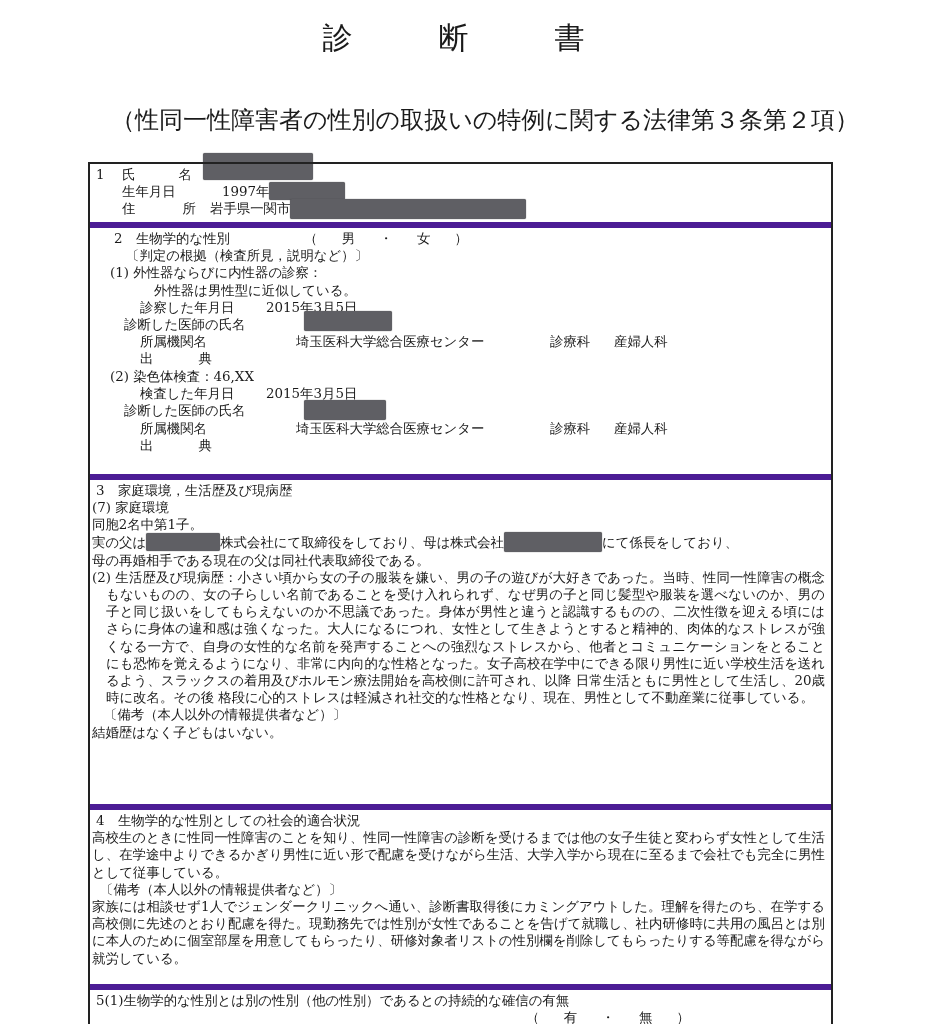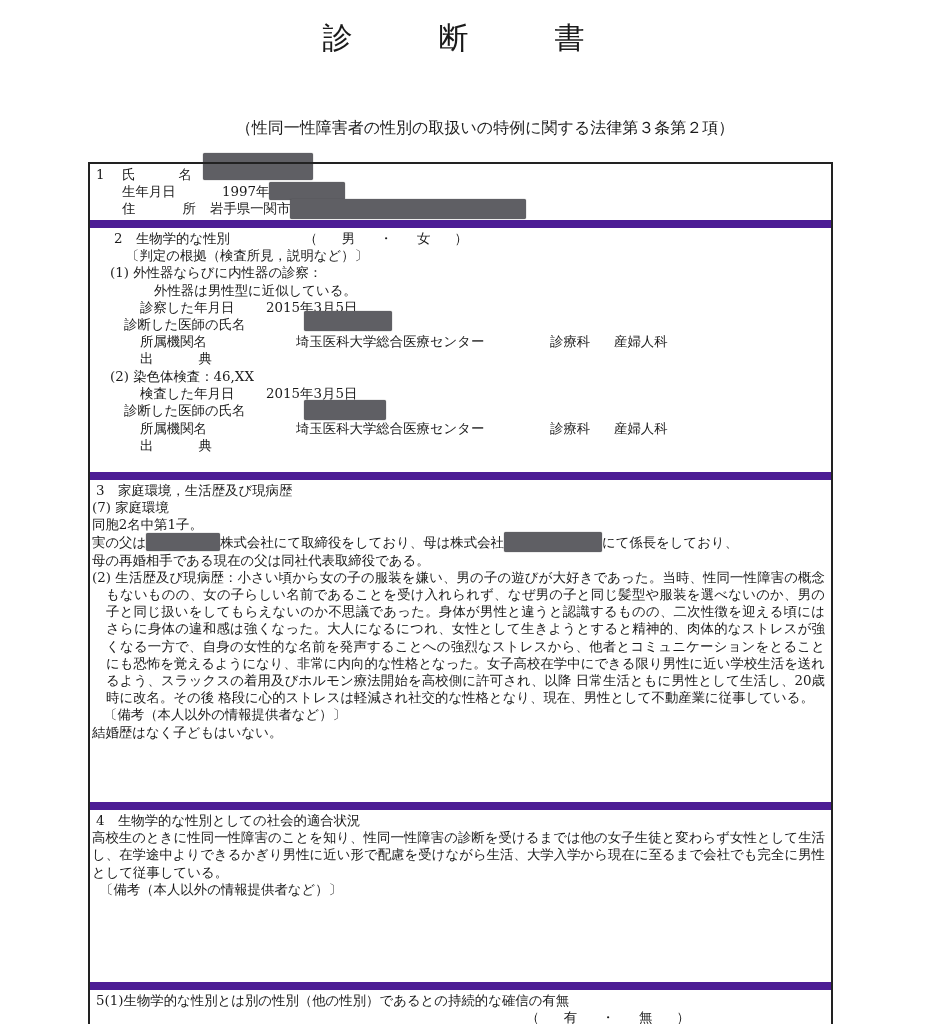--- a/index.html
+++ b/index.html
@@ -6,29 +6,29 @@
   body {
     width: 948px; height: 1024px; overflow: hidden; position: relative;
     font-family: "DejaVu Serif", "Liberation Serif", serif;
     color: #1a1a1a;
   }
   .title {
     position: absolute; left: 0; top: 18px; width: 935px; text-align: center;
     font-size: 30px; letter-spacing: 28px; font-weight: normal;
   }
   .subtitle {
-    position: absolute; left: 100px; top: 112px; width: 770px; text-align: center;
-    font-size: 16px; line-height: 32px;
+    position: absolute; left: 100px; top: 104px; width: 770px; text-align: center;
+    font-size: 24px; line-height: 32px;
   }
   .table {
     position: absolute; left: 88px; top: 162px; width: 745px;
     border: 2px solid #222; border-bottom: none;
     box-sizing: border-box;
   }
-  .sec { border-bottom: 8px solid #4c1d95; position: relative; padding: 2px 6px 3px 6px; font-size: 13.4px; line-height: 17.2px; box-sizing: border-box; }
+  .sec { border-bottom: 6px solid #4c1d95; position: relative; padding: 2px 6px 3px 6px; font-size: 13.4px; line-height: 17.2px; box-sizing: border-box; }
   .sec .row { white-space: nowrap; position: relative; }
   .sec .para { white-space: normal; text-align: justify; }
   .indent1 { padding-left: 26px; }
   .indent2 { padding-left: 40px; }
   .hang { padding-left: 14px; text-indent: -14px; }
   .redact {
     display: inline-block; background: #5f5f64; border-radius: 2px;
     vertical-align: middle; box-shadow: 0 0 1px #444;
   }
   .abs { position: absolute; }
@@ -112,19 +112,20 @@
     <div class="row" style="margin-left:-4px;">母の再婚相手である現在の父は同社代表取締役である。</div>
     <div class="para hang" style="margin-left:-4px;">(2) 生活歴及び現病歴：小さい頃から女の子の服装を嫌い、男の子の遊びが大好きであった。当時、性同一性障害の概念もないものの、女の子らしい名前であることを受け入れられず、なぜ男の子と同じ髪型や服装を選べないのか、男の子と同じ扱いをしてもらえないのか不思議であった。身体が男性と違うと認識するものの、二次性徴を迎える頃にはさらに身体の違和感は強くなった。大人になるにつれ、女性として生きようとすると精神的、肉体的なストレスが強くなる一方で、自身の女性的な名前を発声することへの強烈なストレスから、他者とコミュニケーションをとることにも恐怖を覚えるようになり、非常に内向的な性格となった。女子高校在学中にできる限り男性に近い学校生活を送れるよう、スラックスの着用及びホルモン療法開始を高校側に許可され、以降 日常生活ともに男性として生活し、20歳時に改名。その後 格段に心的ストレスは軽減され社交的な性格となり、現在、男性として不動産業に従事している。</div>
     <div class="row" style="padding-left:8px;">〔備考（本人以外の情報提供者など）〕</div>
     <div class="row" style="margin-left:-4px;">結婚歴はなく子どもはいない。</div>
   </div>
 
   <div class="sec" id="sec4">
     <div class="row">4　生物学的な性別としての社会的適合状況</div>
     <div class="para" style="margin-left:-4px;">高校生のときに性同一性障害のことを知り、性同一性障害の診断を受けるまでは他の女子生徒と変わらず女性として生活し、在学途中よりできるかぎり男性に近い形で配慮を受けながら生活、大学入学から現在に至るまで会社でも完全に男性として従事している。</div>
     <div class="row" style="padding-left:4px;">〔備考（本人以外の情報提供者など）〕</div>
+    <div class="para" style="margin-left:-4px;">家族には相談せず1人でジェンダークリニックへ通い、診断書取得後にカミングアウトした。理解を得たのち、在学する高校側に先述のとおり配慮を得た。現勤務先では性別が女性であることを告げて就職し、社内研修時に共用の風呂とは別に本人のために個室部屋を用意してもらったり、研修対象者リストの性別欄を削除してもらったりする等配慮を得ながら就労している。</div>
   </div>
 
   <div class="sec" id="sec5" style="border-bottom:none;">
     <div class="row">5(1)生物学的な性別とは別の性別（他の性別）であるとの持続的な確信の有無</div>
     <div class="row" style="padding-left:430px;"><span class="choice">（ 有 ・ 無 ）</span></div>
   </div>
 </div>
 
 </body></html>

